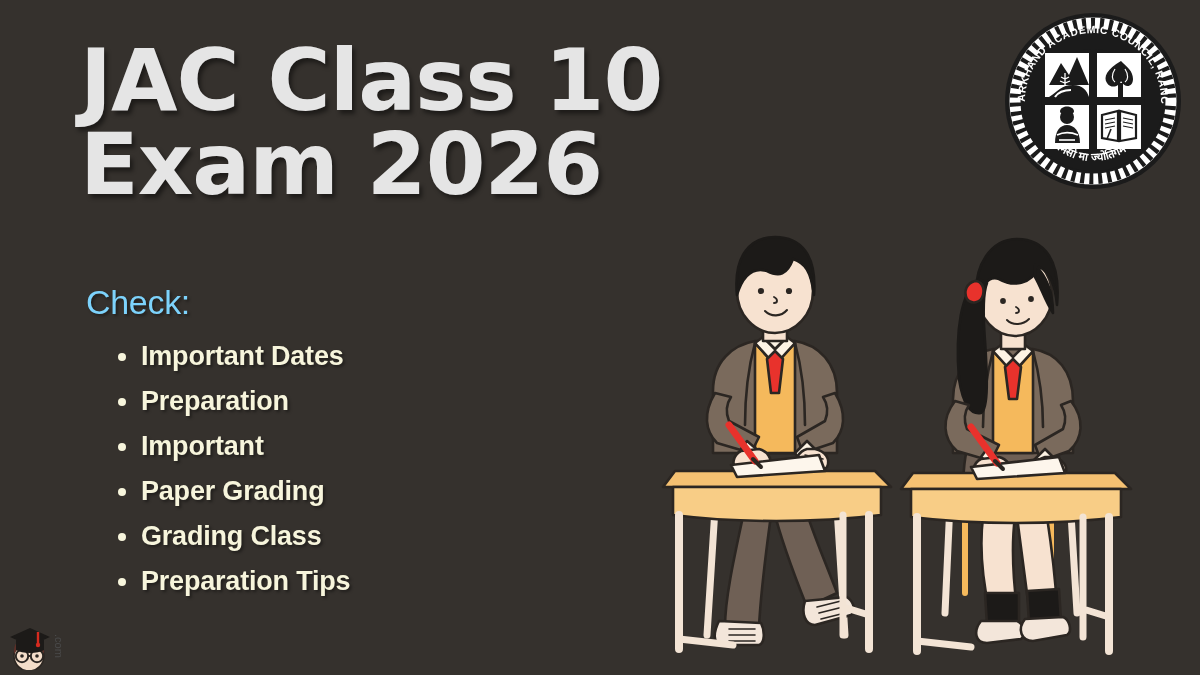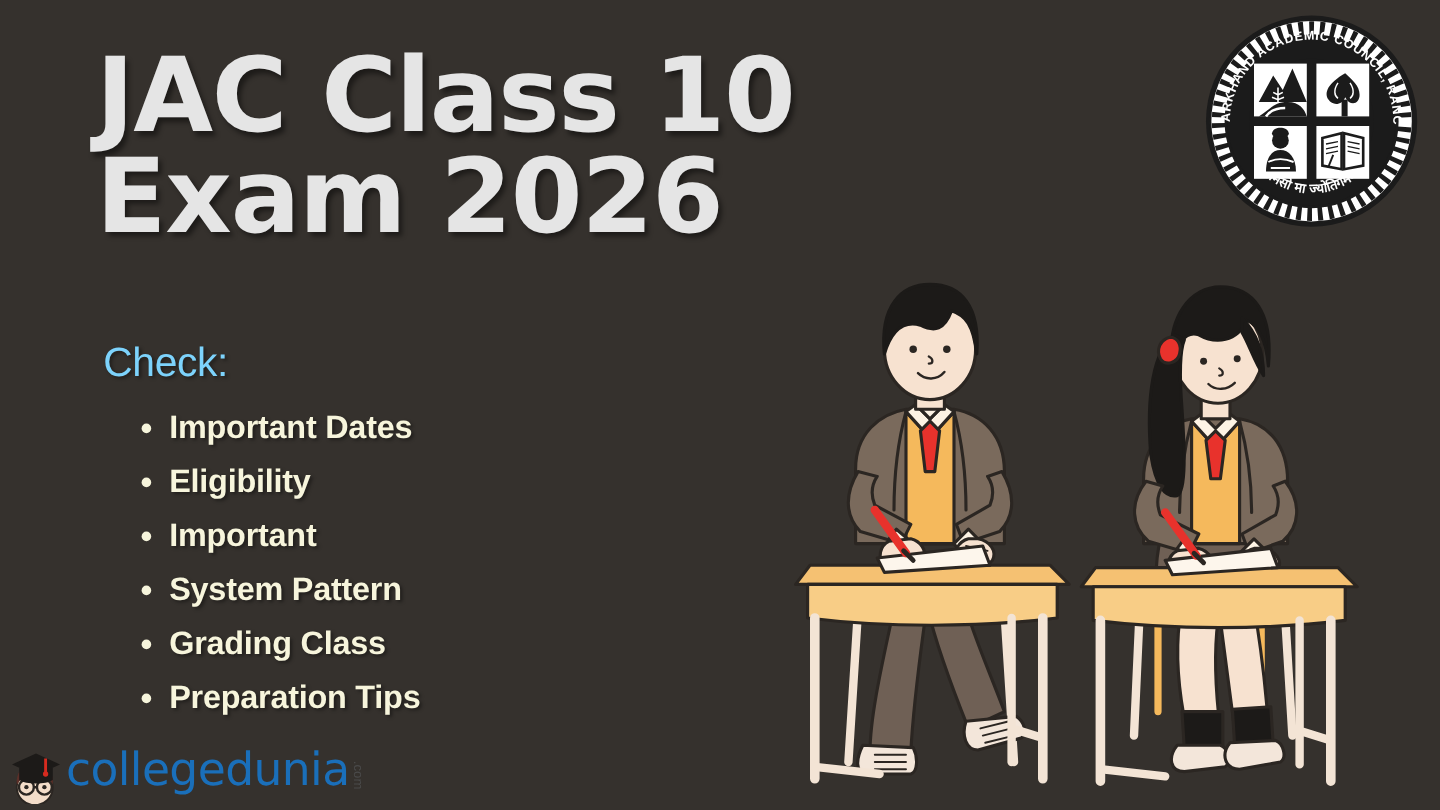--- a/index.html
+++ b/index.html
@@ -97,23 +97,23 @@
 
   <div class="title-block">
     <div class="title-line l1">JAC Class 10</div>
     <div class="title-line l2">Exam 2026</div>
   </div>
 
   <div class="check-block">
     <div class="check-head">Check:</div>
     <ul class="check-list">
       <li>Important Dates</li>
-      <li>Eligibility</li>
+      <li>Preparation</li>
       <li>Important</li>
-      <li>System Pattern</li>
+      <li>Paper Grading</li>
       <li>Grading Class</li>
       <li>Preparation Tips</li>
     </ul>
   </div>
 
   <div class="jac-logo">
     <svg viewBox="0 0 180 180" xmlns="http://www.w3.org/2000/svg">
       <defs>
         <path id="rimTop" d="M 22,90 A 68,68 0 0 1 158,90"></path>
         <path id="rimBot" d="M 30,90 A 60,60 0 0 0 150,90"></path>
@@ -315,17 +315,16 @@
         <circle cx="14" cy="36" r="1.8" fill="#2b2622"></circle>
         <circle cx="29" cy="36" r="1.8" fill="#2b2622"></circle>
 
         <path d="M2,17 L22,8 L42,17 L22,26 Z" fill="#1c1a18"></path>
         <path d="M8,20 L8,30 C14,34 30,34 36,30 L36,20" fill="#1c1a18"></path>
 
         <path d="M30,12 L30,24" stroke="#d62b1f" stroke-width="2.4"></path>
         <circle cx="30" cy="25" r="2.2" fill="#d62b1f"></circle>
       </svg>
     </span>
-    <span class="cd-word">collegedunia</span>
     <span class="cd-tld">.com</span>
   </div>
 
 </div>
 
 </body></html>

